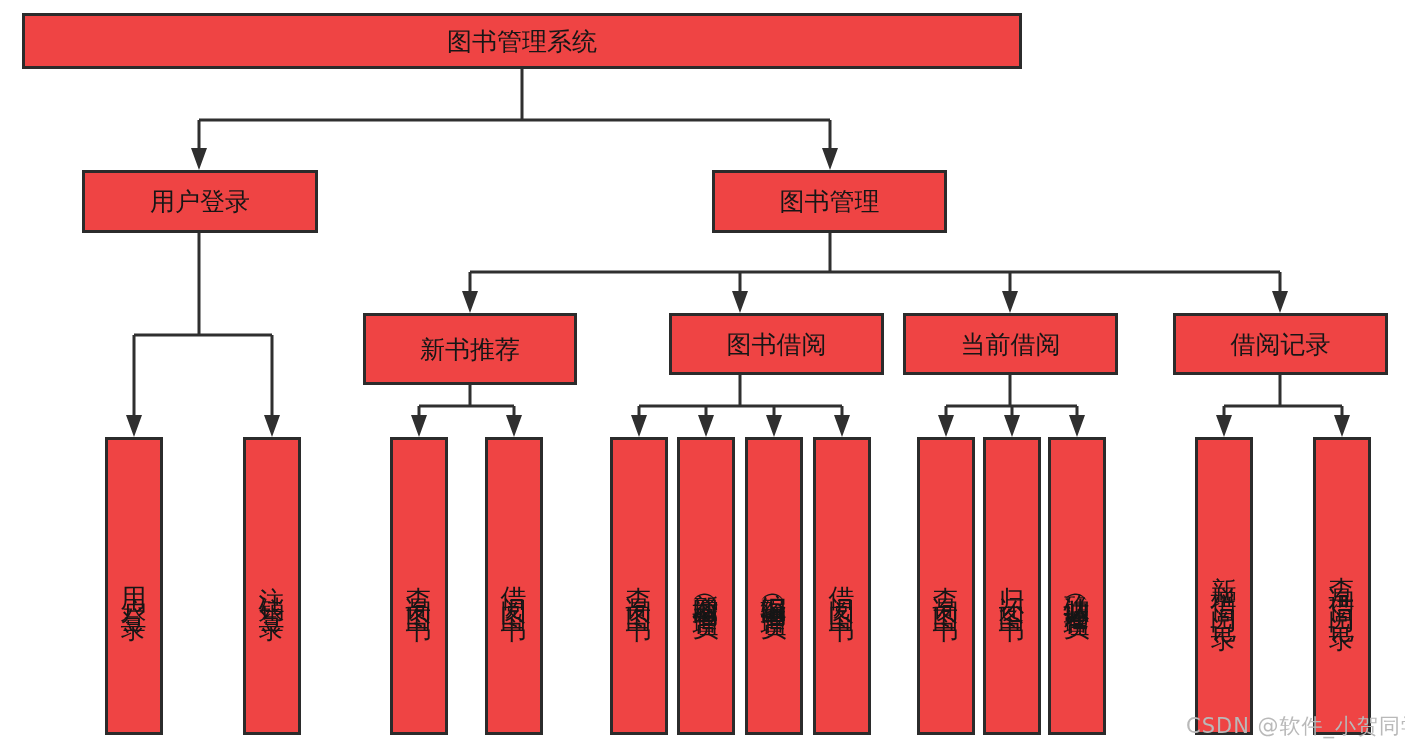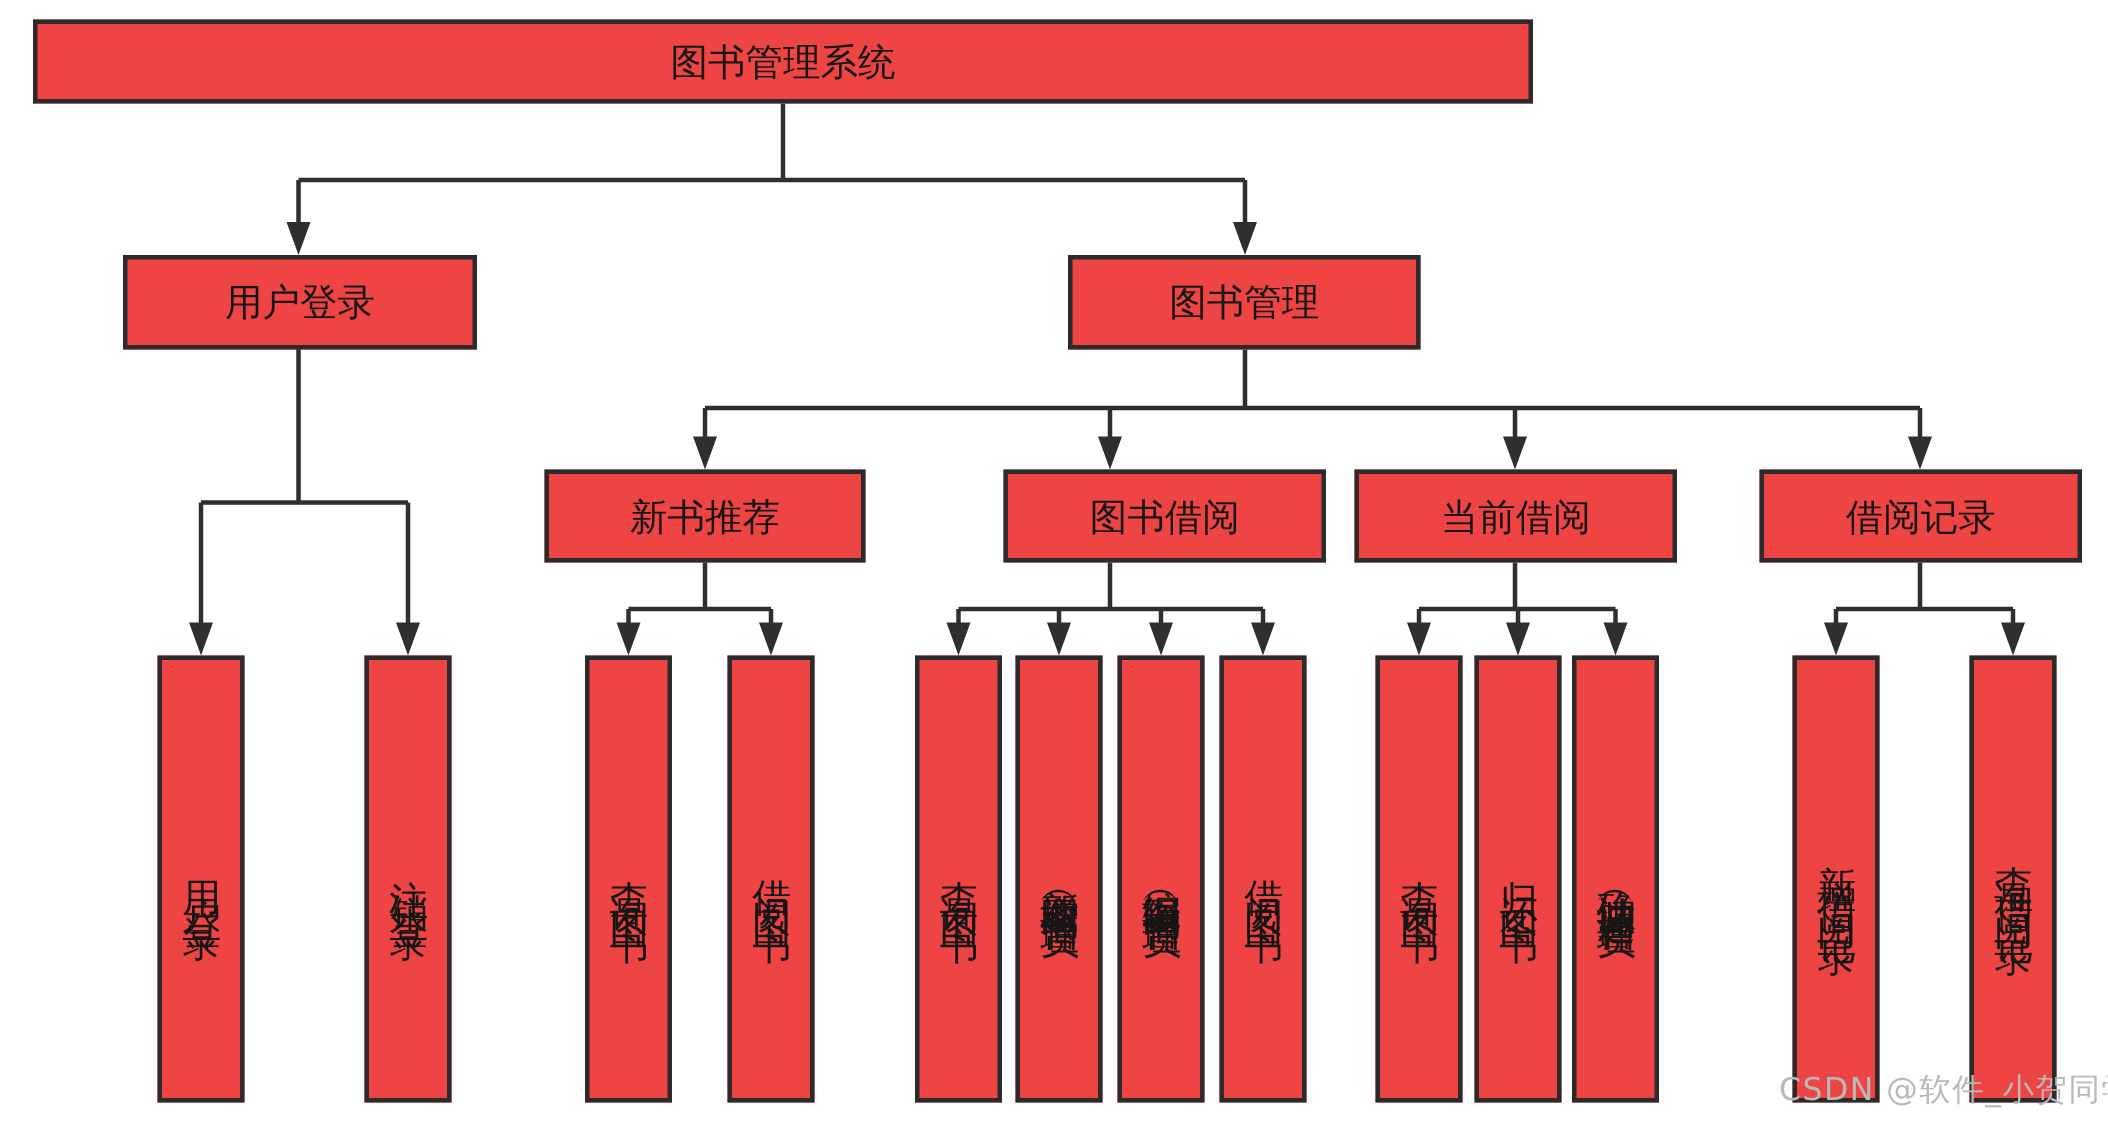--- a/index.html
+++ b/index.html
@@ -21,21 +21,21 @@
   .vbox.long{letter-spacing:3px;}
   #connectors{position:absolute;left:0;top:0;z-index:1;}
   #watermark{
     position:absolute;left:1186px;top:712px;z-index:3;
     color:#b9b9b9;font-size:21px;letter-spacing:1px;white-space:nowrap;
   }
   
   #n-root        {left:22px;  top:13px;  width:1000px;height:56px;}
   #n-user-login  {left:82px;  top:170px; width:236px; height:63px;}
   #n-book-mgmt   {left:712px; top:170px; width:235px; height:63px;}
-  #n-new-rec     {left:363px; top:313px; width:214px; height:62px;}
+  #n-new-rec     {left:363px; top:313px; width:214px; height:72px;}
   #n-borrow      {left:633px; top:313px; width:215px; height:62px;margin-left:36px;}
   #n-current     {left:903px; top:313px; width:215px; height:62px;}
   #n-record      {left:1173px;top:313px; width:215px; height:62px;}
   
   #l-user-login  {left:105px;}
   #l-logout      {left:243px;}
   #l-rec-query   {left:390px;}
   #l-rec-borrow  {left:485px;}
   #l-bb-query    {left:610px;}
   #l-bb-add      {left:677px;}

